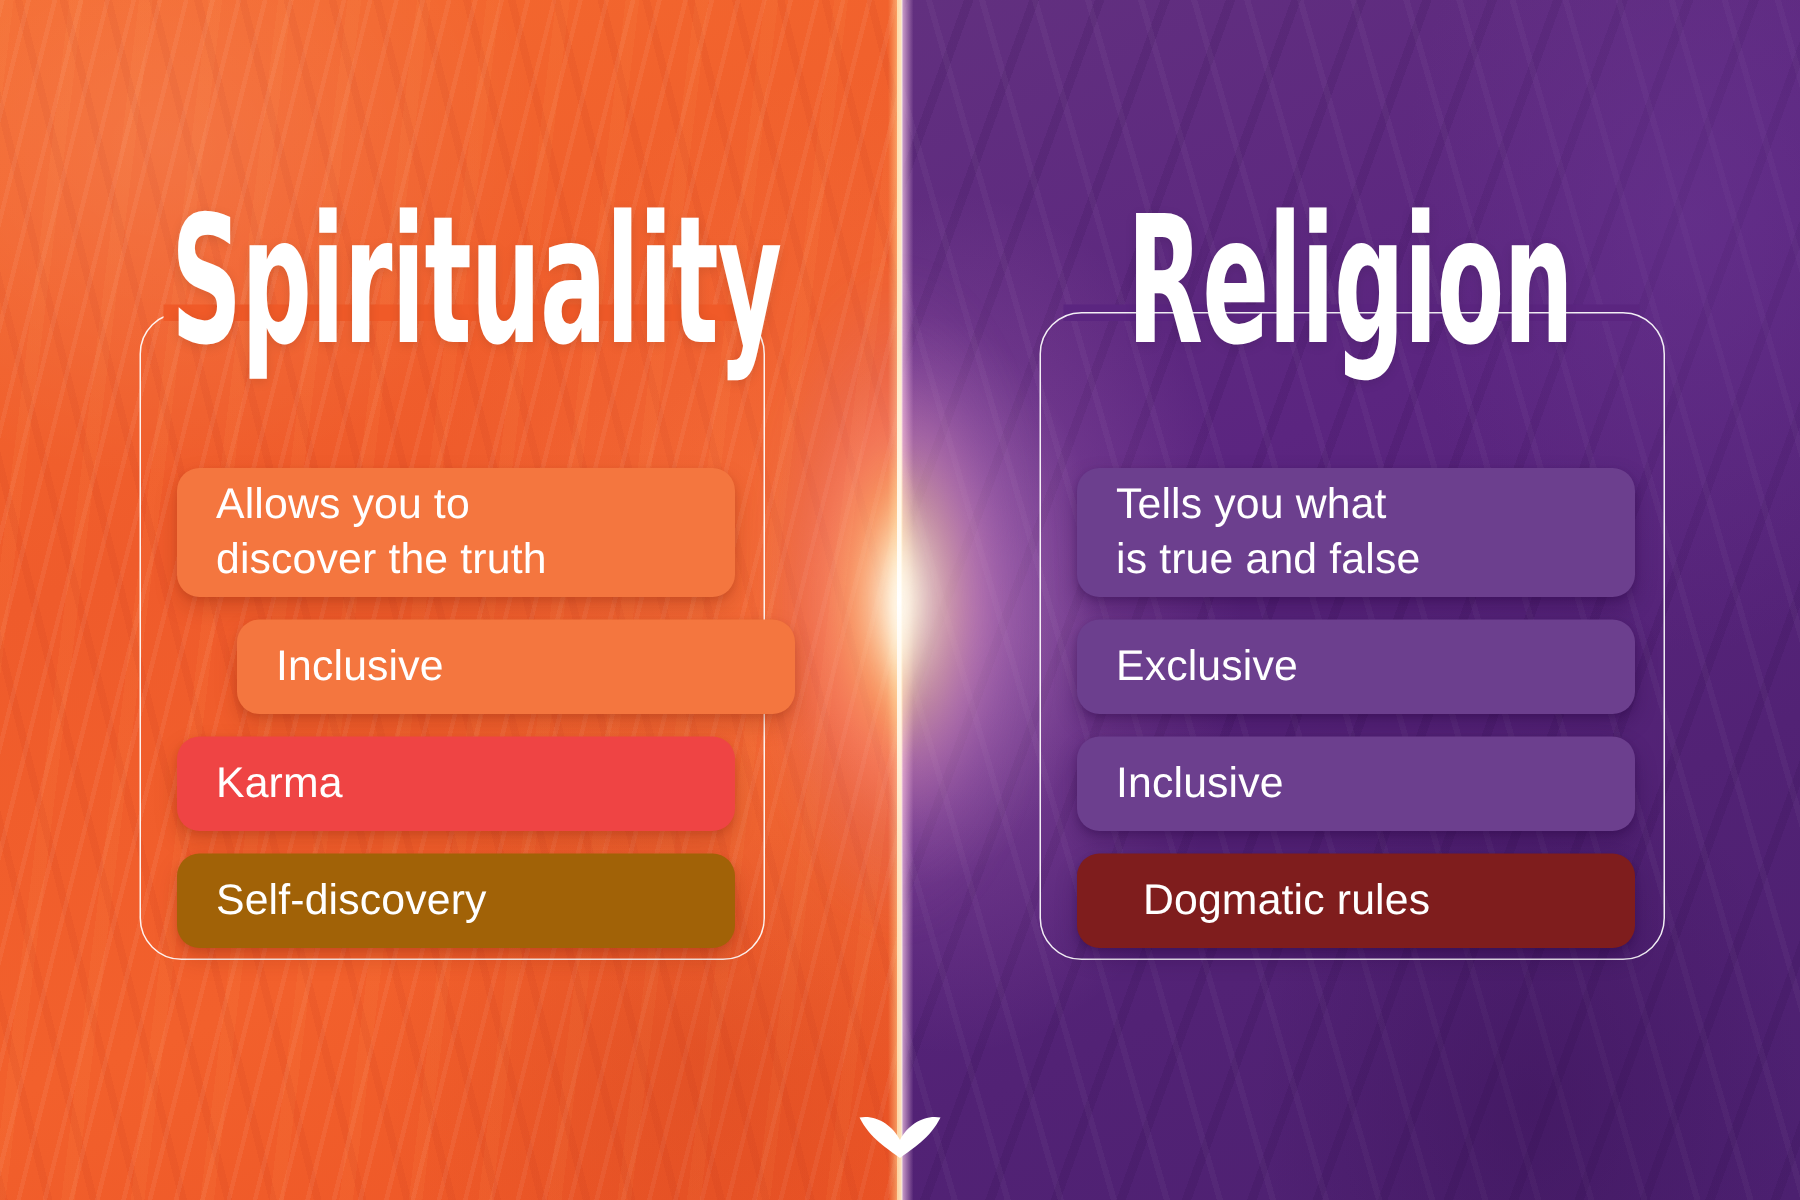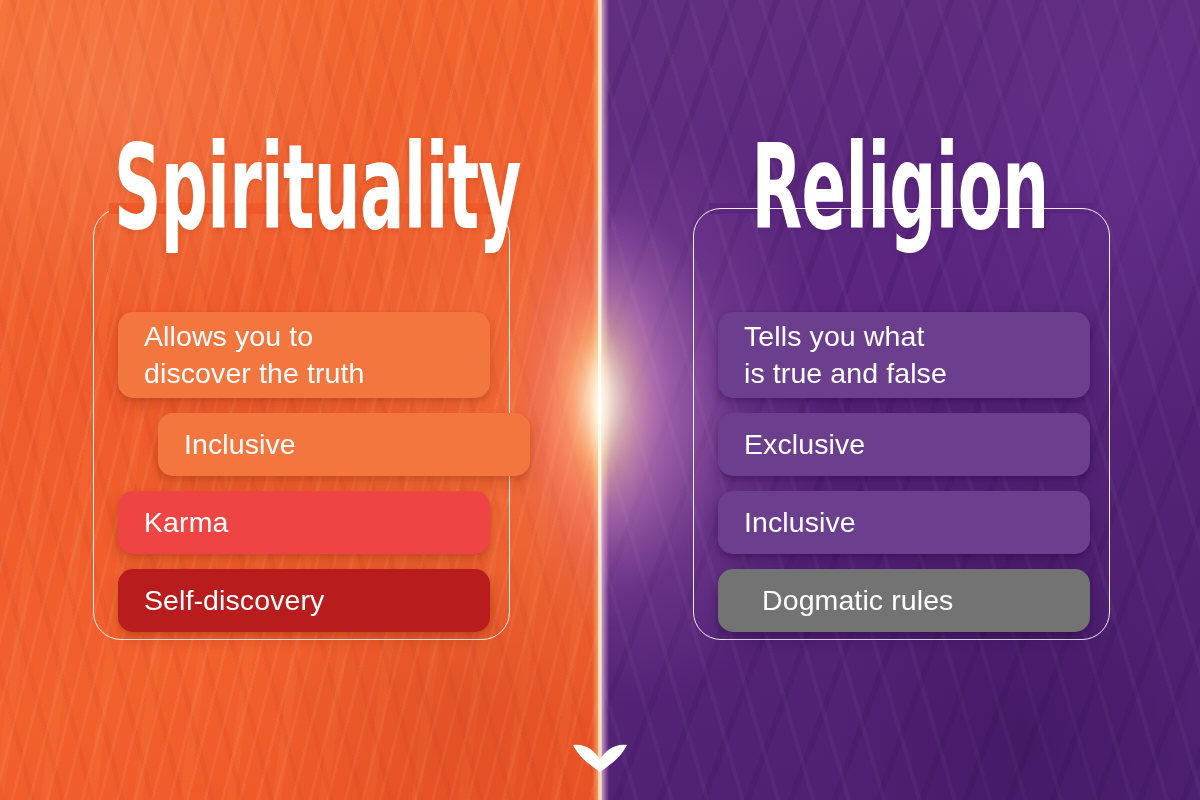--- a/index.html
+++ b/index.html
@@ -238,21 +238,21 @@
       <div class="card card-tall" style="background: rgb(244, 118, 63);">
         <span class="card-text">Allows you to
 discover the truth</span>
       </div>
       <div class="card card-short" style="background: rgb(244, 118, 63); margin-left: 40px;">
         <span class="card-text">Inclusive</span>
       </div>
       <div class="card card-short" style="background: #ef4444;">
         <span class="card-text">Karma</span>
       </div>
-      <div class="card card-short" style="background: #b91c1c;">
+      <div class="card card-short" style="background: #a16207;">
         <span class="card-text">Self-discovery</span>
       </div>
     </div>
   </div>
 
   <div class="headline-knock hk-left" style="background: rgb(240, 90, 40); left: 109px; width: 384px;"></div>
   <div class="headline-knock hk-right" style="background: rgb(91, 37, 128); left: 709px; width: 384px;"></div>
 
   <div class="panel panel-right">
 
@@ -264,21 +264,21 @@
       <div class="card card-tall" style="background: rgb(108, 63, 142);">
         <span class="card-text">Tells you what
 is true and false</span>
       </div>
       <div class="card card-short" style="background: rgb(108, 63, 142);">
         <span class="card-text">Exclusive</span>
       </div>
       <div class="card card-short" style="background: rgb(108, 63, 142);">
         <span class="card-text">Inclusive</span>
       </div>
-      <div class="card card-short" style="background: #737373; padding-left: 44px;">
+      <div class="card card-short" style="background: #7f1d1d; padding-left: 44px;">
         <span class="card-text">Dogmatic rules</span>
       </div>
     </div>
   </div>
 
   <div class="headline headline-left">Spirituality</div>
   <div class="headline headline-right" style="left:600px;">Religion</div>
 
   <div class="logo">
     <svg viewBox="0 0 60 48" width="60" height="48" aria-hidden="true">

